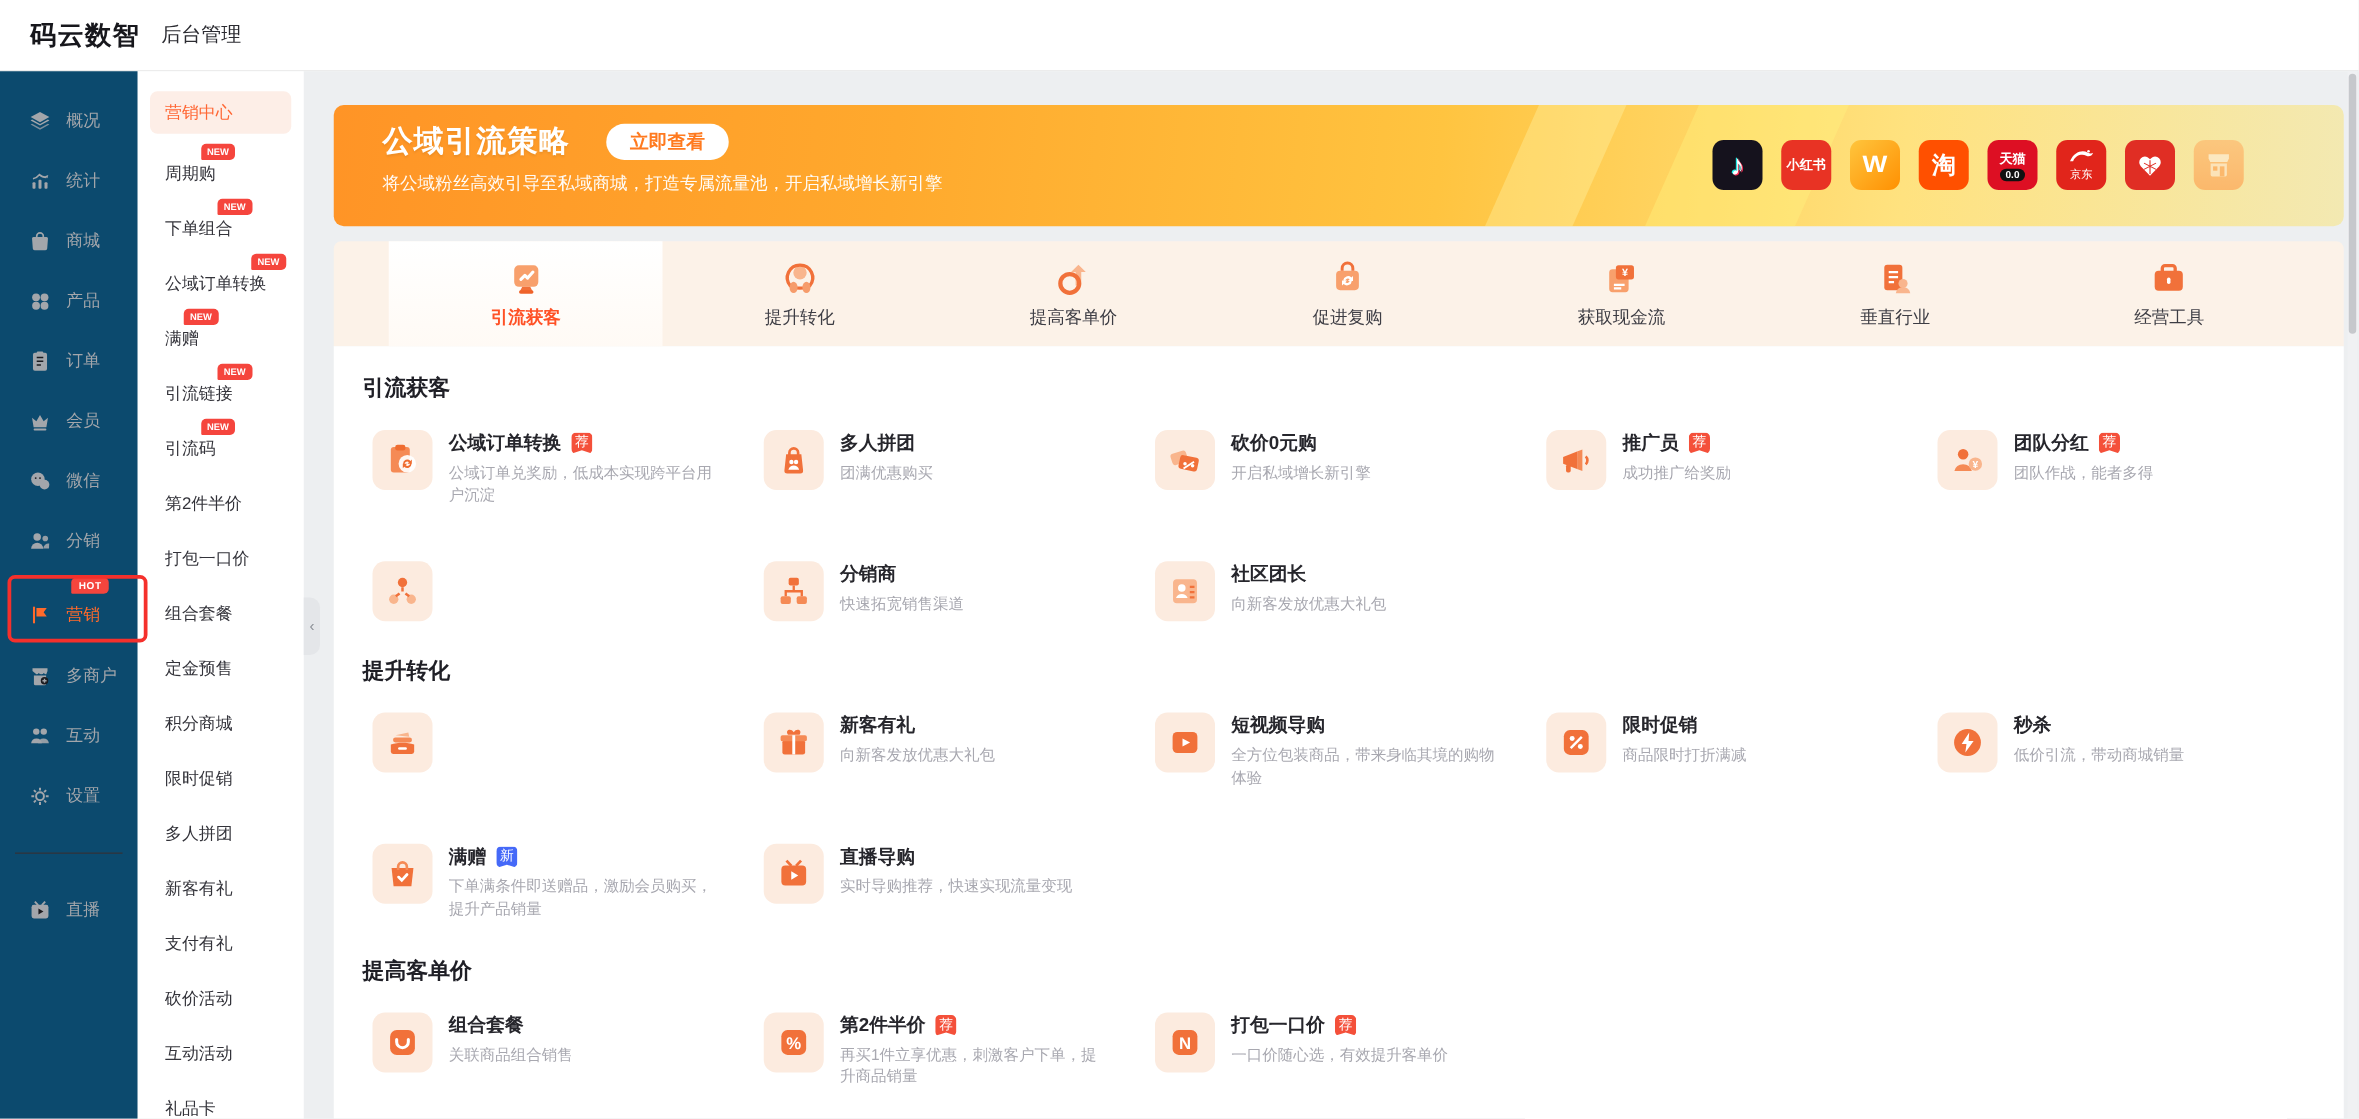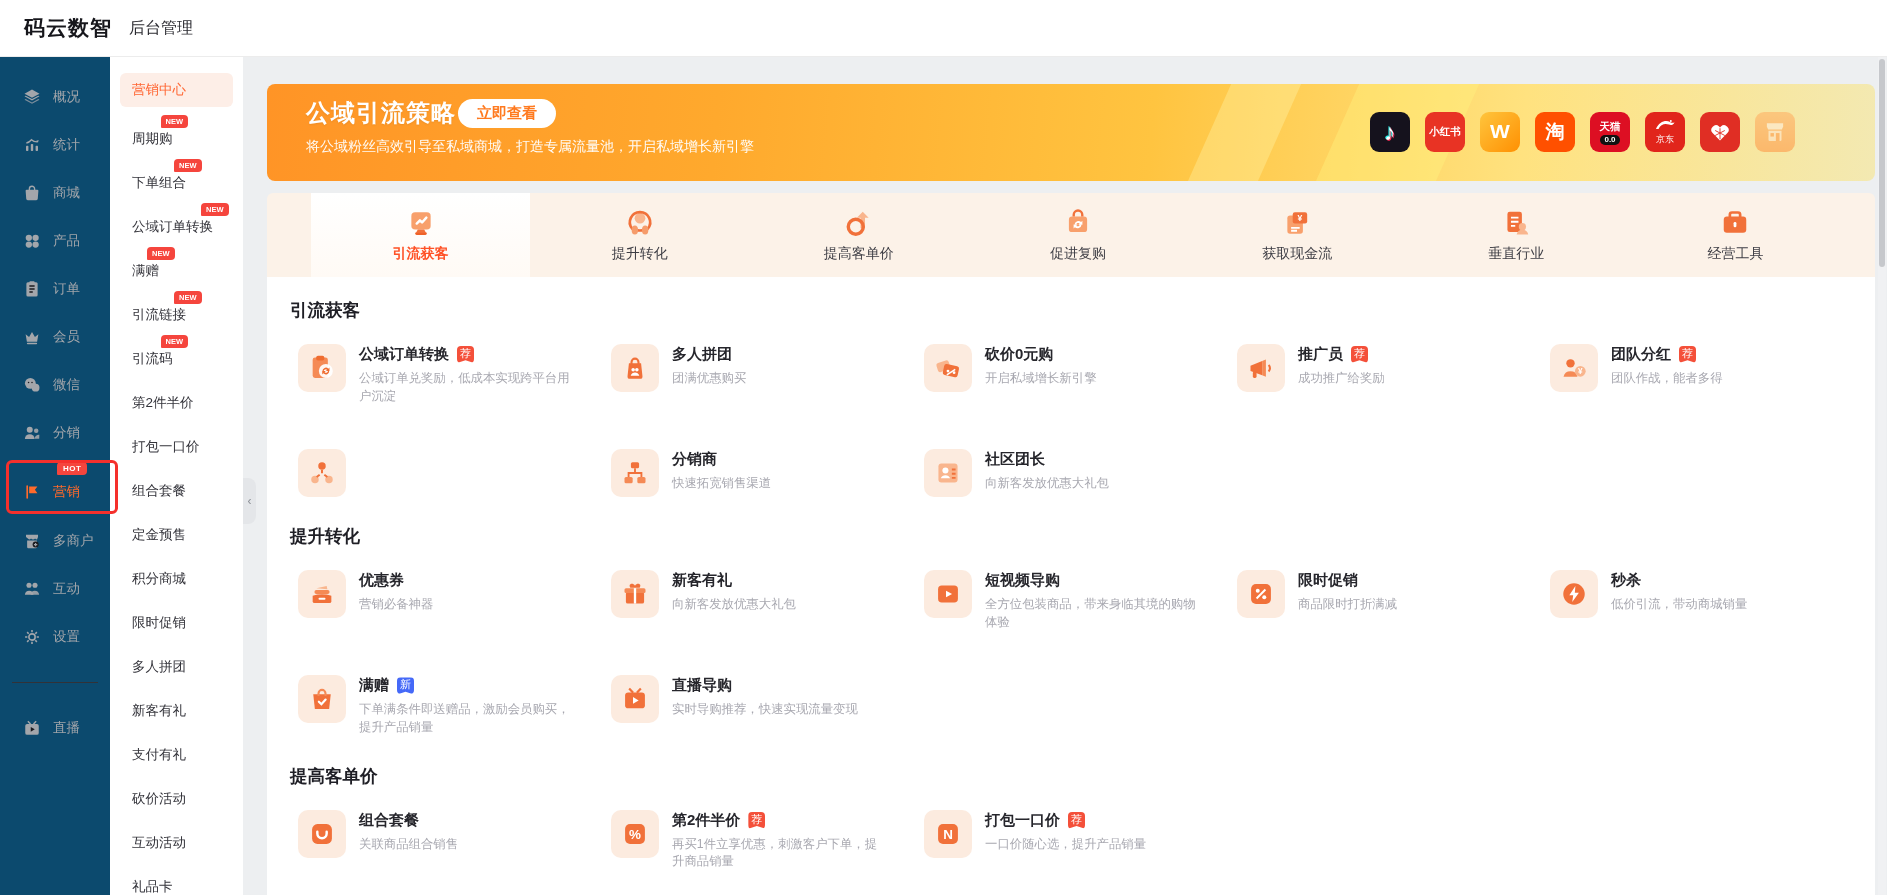--- a/index.html
+++ b/index.html
@@ -51,21 +51,21 @@
   .main { flex:1; padding:27px 12px 0 24px; overflow:hidden; }
 
   
   .banner { position:relative; height:97px; border-radius:8px; overflow:hidden;
             background:linear-gradient(95deg,#ff9426 0%,#ffa92d 28%,#ffc440 55%,#ffe27f 78%,#f3e9b2 100%); }
   .banner::before { content:""; position:absolute; left:58%; top:-30px; width:70px; height:200px;
                     background:rgba(255,255,190,.30); transform:skewX(-24deg); }
   .banner::after { content:""; position:absolute; left:66%; top:-30px; width:120px; height:200px;
                    background:rgba(255,244,130,.38); transform:skewX(-24deg); }
   .banner-left { position:absolute; left:39px; top:13px; z-index:2; }
-  .banner-title-row { display:flex; align-items:center; gap:2px; }
+  .banner-title-row { display:flex; align-items:center; gap:29px; }
   .banner-title { color:#fff; font-size:24px; font-weight:bold; letter-spacing:1px;
                   text-shadow:0 1px 2px rgba(0,0,0,.08); }
   .banner-cta { background:#fff; color:#ff7a1f; font-size:15px; font-weight:bold;
                 padding:5px 19px; border-radius:999px; border:none; cursor:pointer; }
   .banner-sub { color:#fff; font-size:14px; margin-top:9px; opacity:.96; }
   .banner-icons { position:absolute; right:80px; top:28px; display:flex; gap:15px; z-index:2; }
   .ptile { width:40px; height:40px; border-radius:9px; flex:none; display:flex; flex-direction:column;
            align-items:center; justify-content:center; overflow:hidden; }
   .p-douyin { background:#15121d; }
   .p-douyin .note { color:#fff; font-size:23px; font-weight:bold;
@@ -592,26 +592,20 @@
           <div class="cards">
             <article class="card">
               <span class="tile">
                 <svg viewBox="0 0 24 24">
                   <path d="M7.2 7l8.8-1.8.6 2.8z" fill="#f9b58d"></path>
                   <rect x="5.5" y="8.6" width="13" height="3.4" rx="1.7" fill="#f58a55"></rect>
                   <path d="M4 13.4c5.2-1.6 10.8-1.6 16 0v4.8a1.6 1.6 0 0 1-1.6 1.6H5.6A1.6 1.6 0 0 1 4 18.2z" fill="#f1713a"></path>
                   <rect x="9" y="15.3" width="6" height="1.7" rx=".85" fill="#fff"></rect>
                 </svg>
               </span>
-              <div class="ct">
-                <div class="card-title-row">
-                  <span class="card-title">优惠券</span>
-                </div>
-                <p class="card-desc">营销必备神器</p>
-              </div>
             </article>
             <article class="card">
               <span class="tile">
                 <svg viewBox="0 0 24 24">
                   <rect x="4.2" y="10.2" width="15.6" height="10" rx="1.6" fill="#f1713a"></rect>
                   <rect x="3" y="7" width="18" height="4.2" rx="1.3" fill="#f58a55"></rect>
                   <rect x="11" y="7" width="2" height="13.2" fill="#fff"></rect>
                   <path d="M8 6.6c-2.2-3.2 2.2-4.8 4-1.6 1.8-3.2 6.2-1.6 4 1.6z" fill="#f1713a"></path>
                 </svg>
               </span>
@@ -736,21 +730,21 @@
                 <svg viewBox="0 0 24 24">
                   <rect x="3.5" y="3.5" width="17" height="17" rx="4.2" fill="#f1713a"></rect>
                   <text x="12" y="16.4" font-size="11.5" fill="#fff" font-weight="bold" text-anchor="middle">N</text>
                 </svg>
               </span>
               <div class="ct">
                 <div class="card-title-row">
                   <span class="card-title">打包一口价</span>
                   <span class="badge badge-jian">荐</span>
                 </div>
-                <p class="card-desc">一口价随心选，提升产品销量</p>
+                <p class="card-desc">一口价随心选，有效提升客单价</p>
               </div>
             </article>
           </div>
         </section>
       </div>
   </main>
 
   <div class="scrollbar">
     <div class="scroll-thumb"></div>
   </div>

